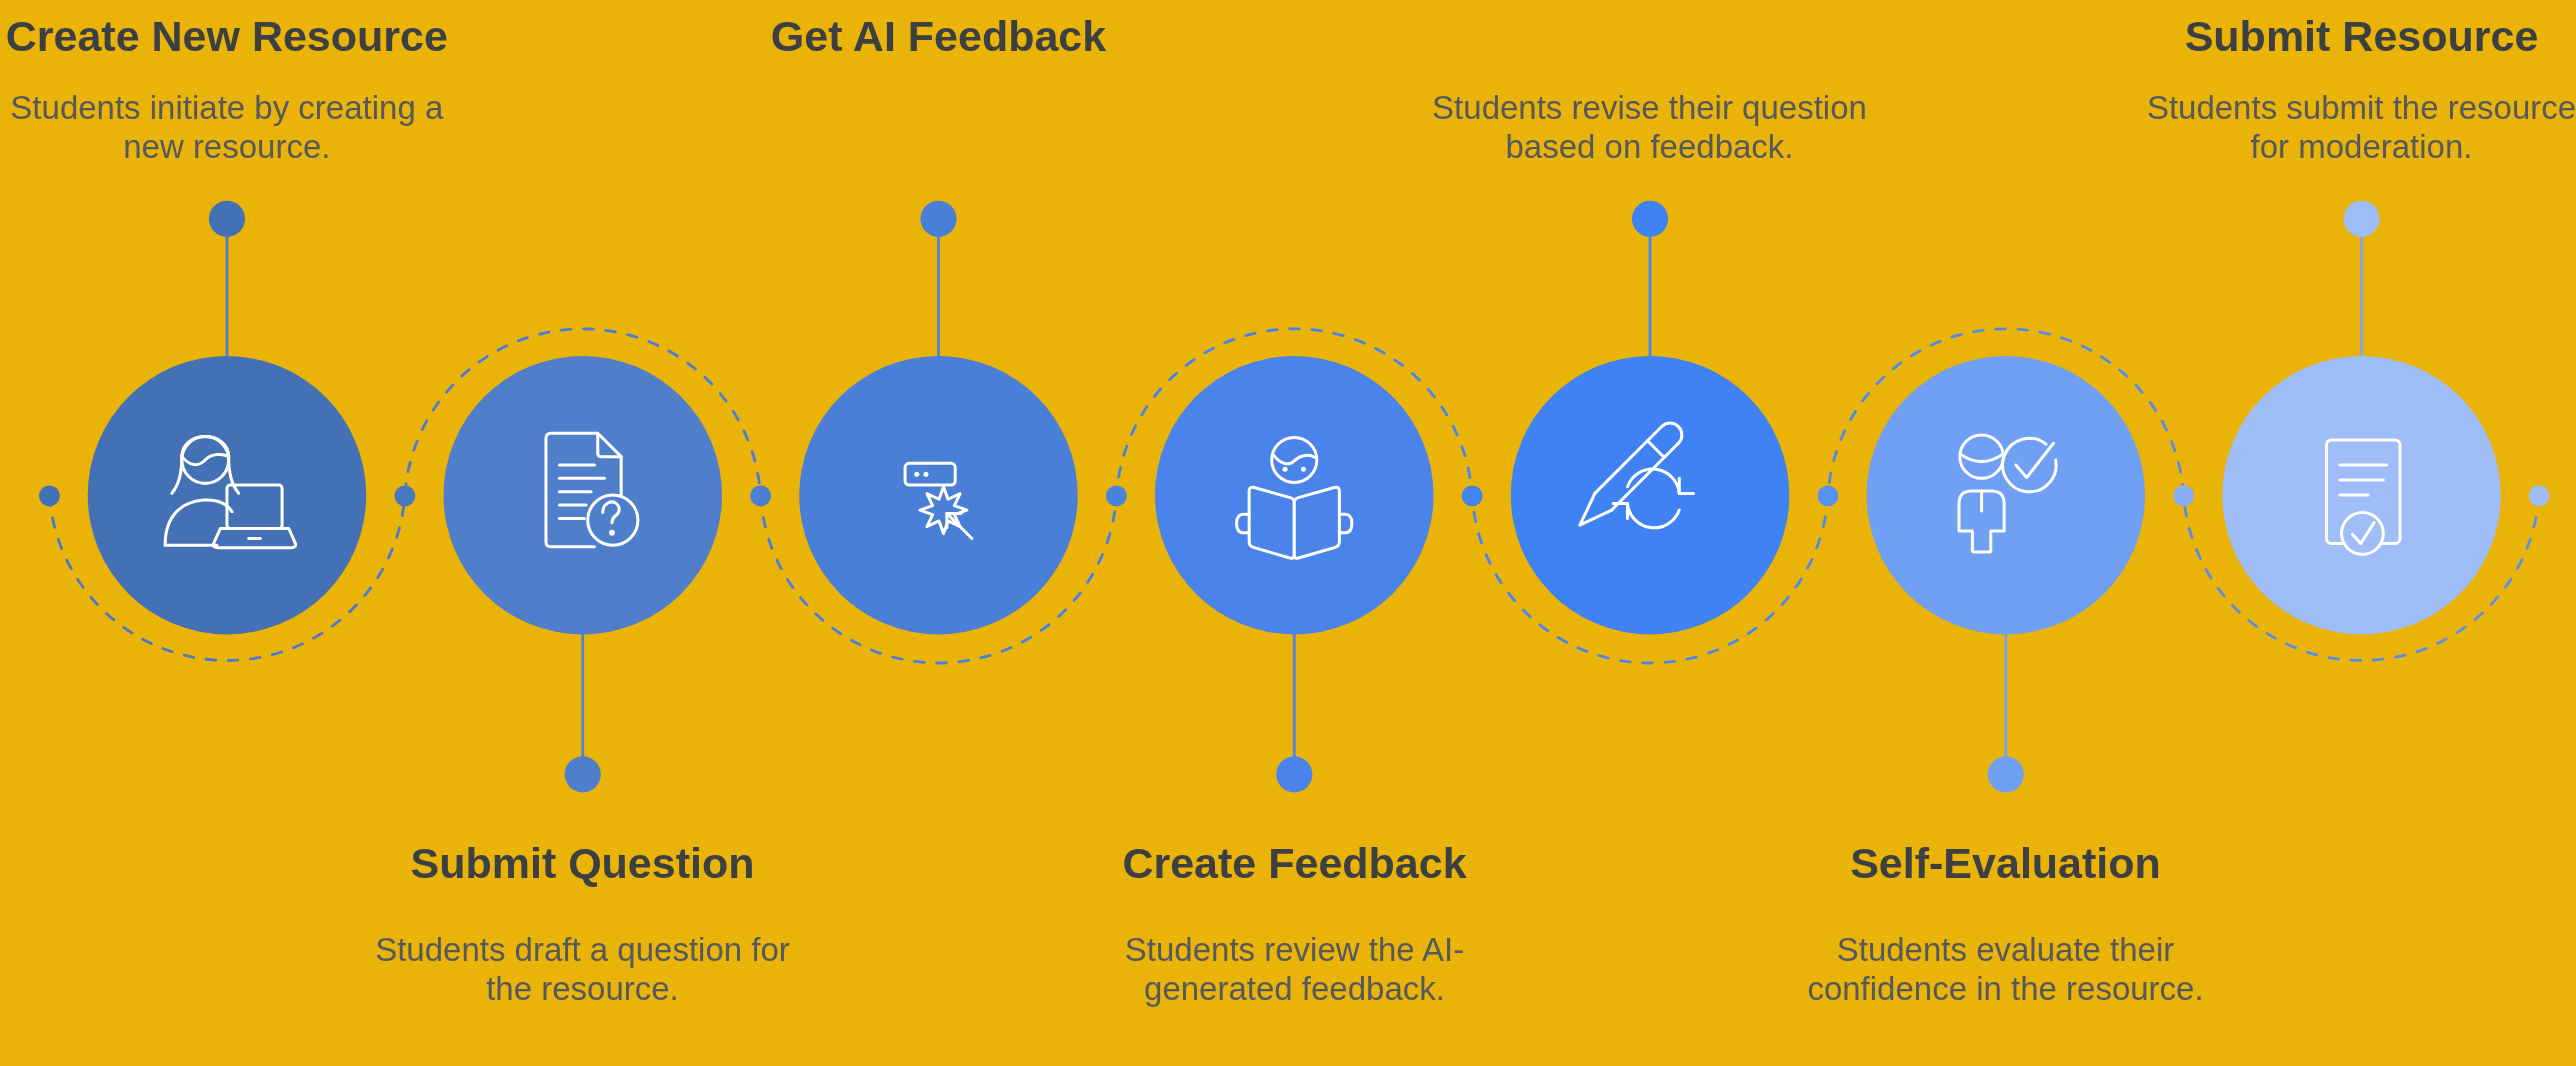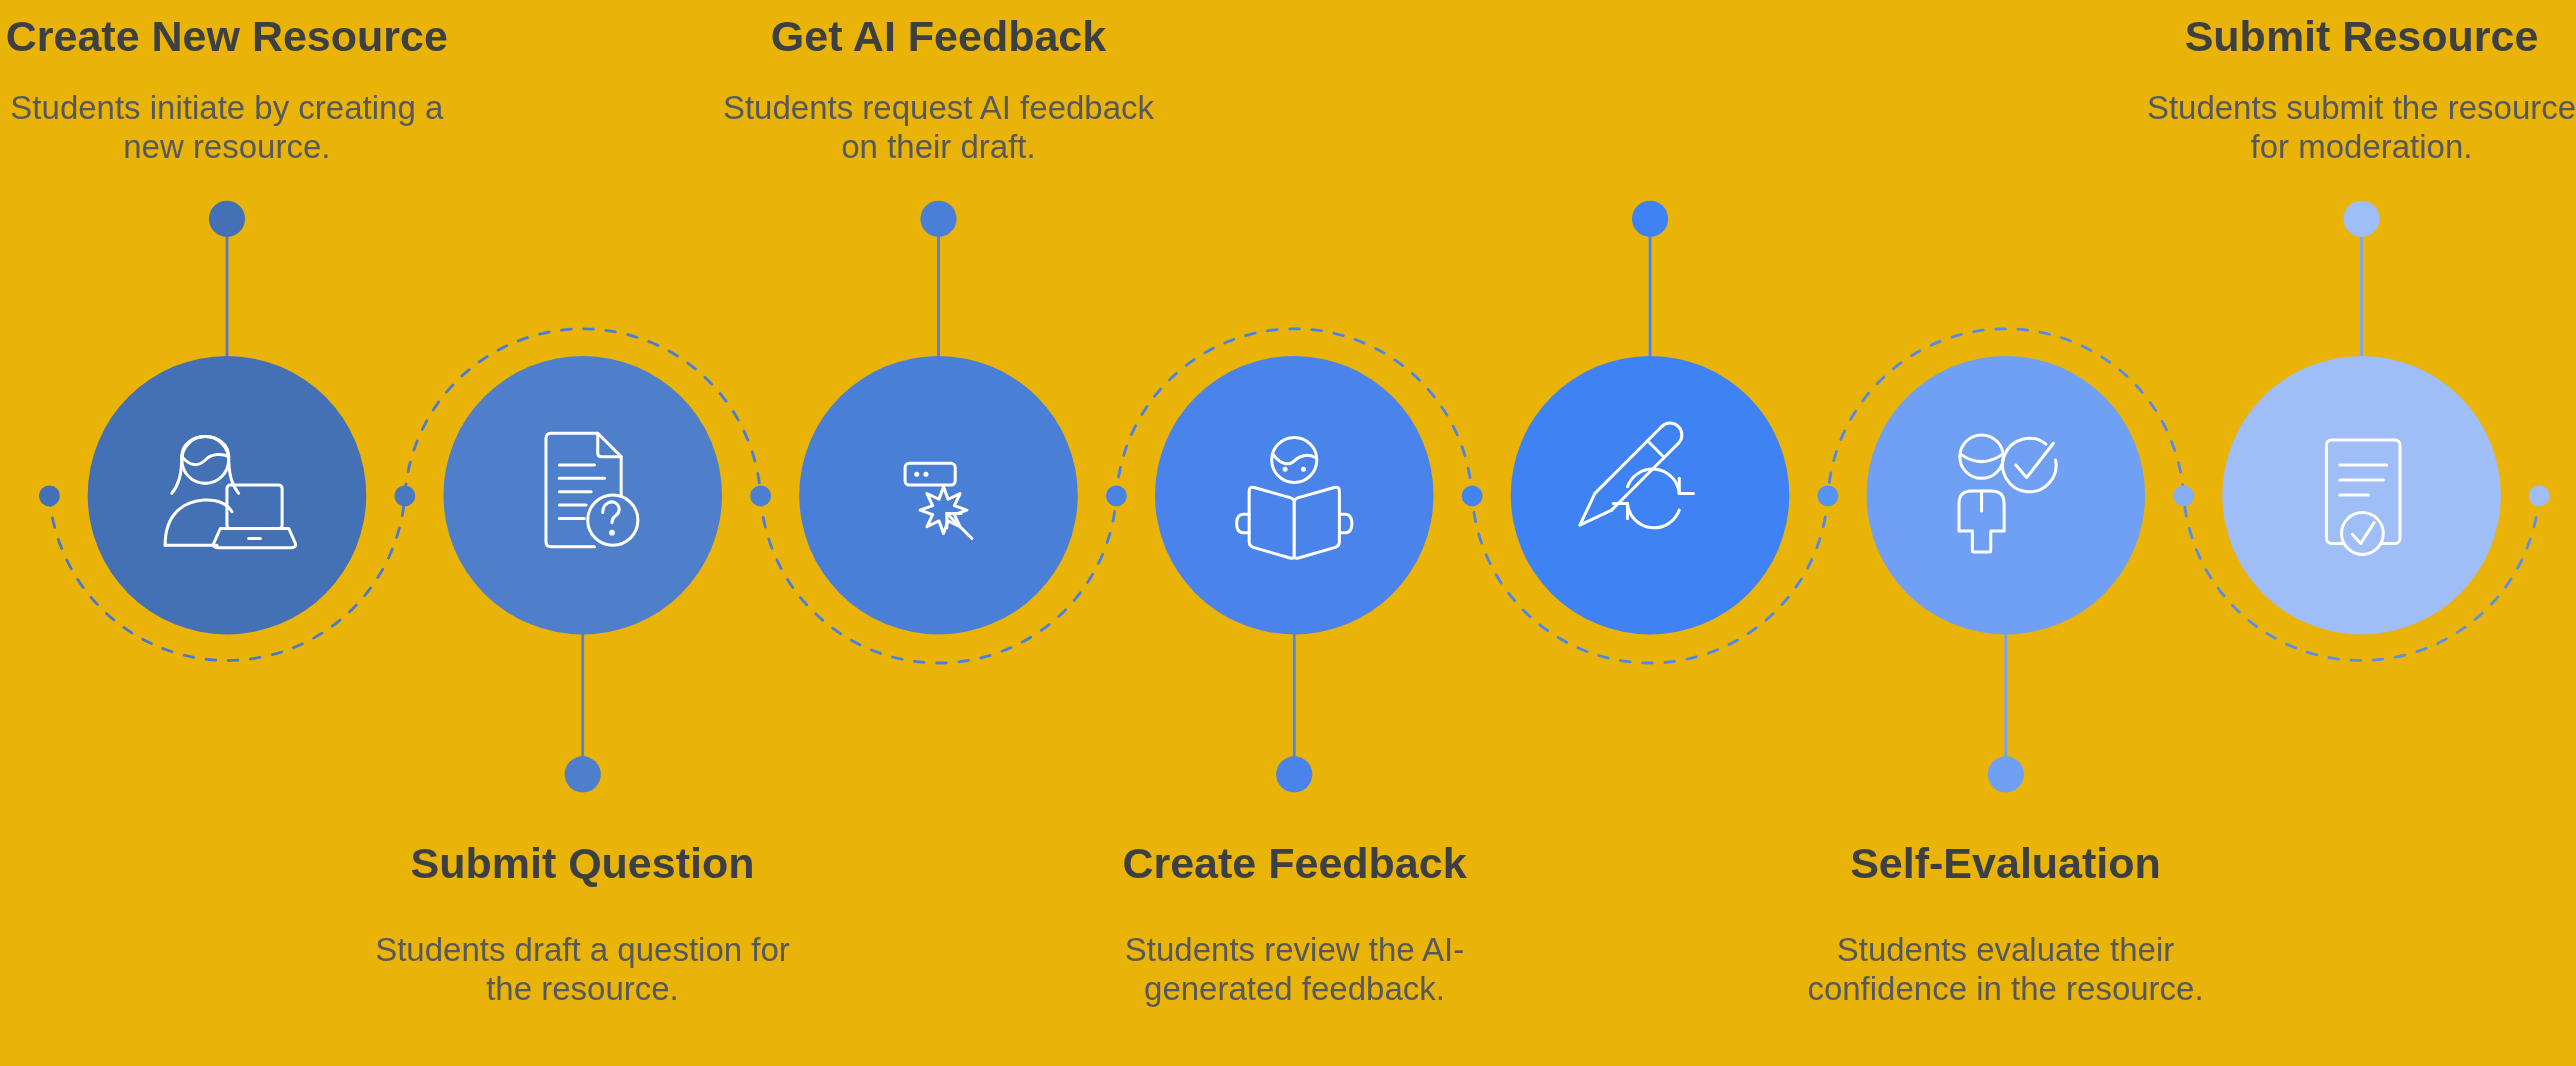--- a/index.html
+++ b/index.html
@@ -201,33 +201,33 @@
     <div class="step-title" style="color: rgb(60, 64, 67);">Submit Question</div>
   </div>
   <div class="step-label" style="left:695px; top:12.5px;">
     <div class="step-title" style="color: rgb(60, 64, 67);">Get AI Feedback</div>
   </div>
 
   <div class="step-label" style="left:339px; top:930px;">
     <div class="step-desc" style="color: rgb(85, 89, 94);">Students draft a question for
 the resource.</div>
   </div>
-  <div class="step-label" style="left:695px; top:88px;">
-    <div class="step-desc" style="color: rgb(85, 89, 94);">Students request AI feedback
-on their draft.</div>
-  </div>
 
   <div class="step-label" style="left:1051px; top:840px;">
     <div class="step-title" style="color: rgb(60, 64, 67);">Create Feedback</div>
   </div>
   <div class="step-label" style="left:1051px; top:930px;">
     <div class="step-desc" style="color: rgb(85, 89, 94);">Students review the AI-
 generated feedback.</div>
   </div>
 
+  <div class="step-label" style="left:1406px; top:88px;">
+    <div class="step-desc" style="color: rgb(85, 89, 94);">Students revise their question
+based on feedback.</div>
+  </div>
 
   <div class="step-label" style="left:1762px; top:930px;">
     <div class="step-desc" style="color: rgb(85, 89, 94);">Students evaluate their
 confidence in the resource.</div>
   </div>
   <div class="step-label" style="left:1762px; top:840px;">
     <div class="step-title" style="color: rgb(60, 64, 67);">Self-Evaluation</div>
   </div>
 
   <div class="step-label" style="left:2118px; top:12.5px;">

